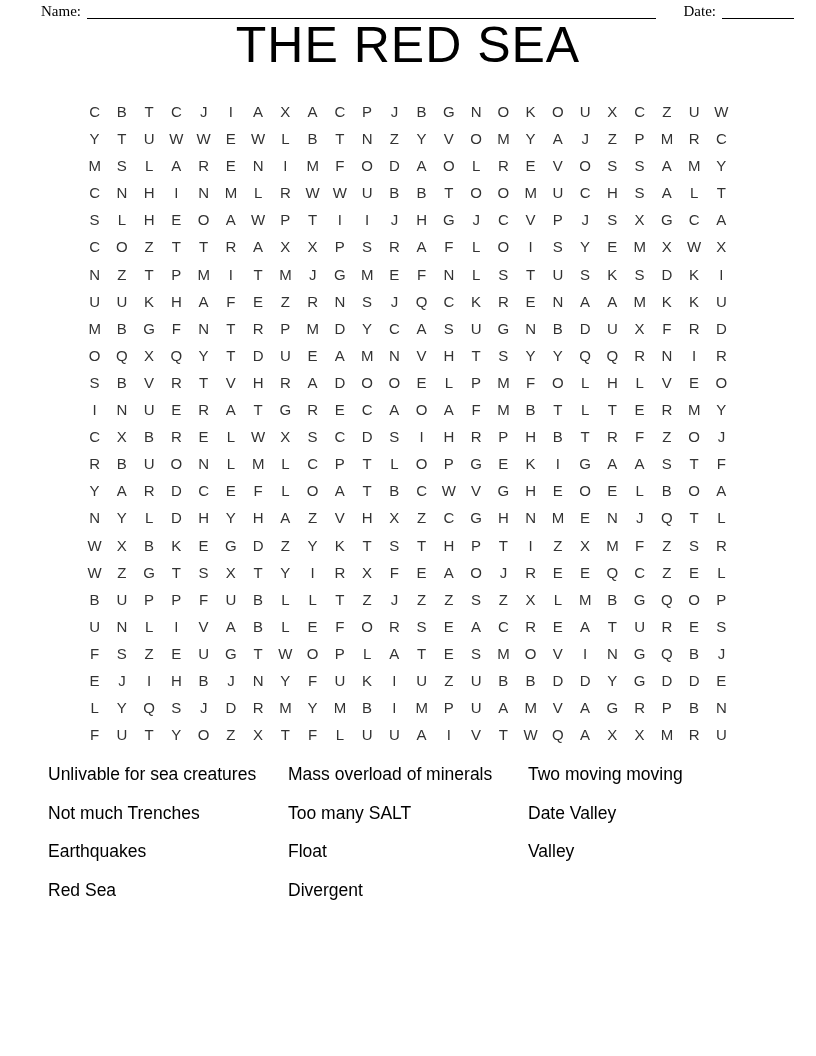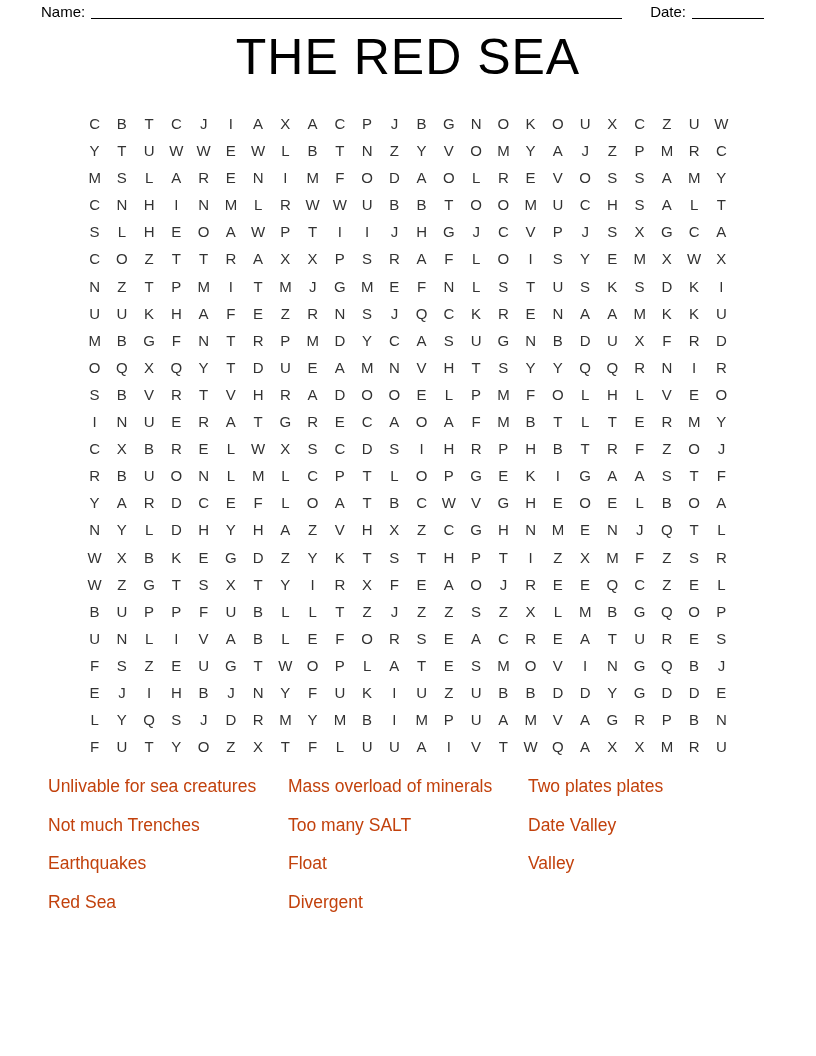--- a/index.html
+++ b/index.html
@@ -11,35 +11,35 @@
   }
   .page {
     width: 816px; height: 1056px;
     position: relative;
     overflow: hidden;
   }
   
   .header-row {
     display: flex;
     align-items: flex-end;
-    padding: 3px 52px 0 41px;
+    padding: 3px 22px 0 41px;
     font-size: 15px;
     height: 19px;
+    font-family: Liberation Serif, serif;
   }
   .hdr-label { line-height: 15px; white-space: nowrap; }
   .blank-line { border-bottom: 1px solid #000; height: 15px; }
   .name-line { flex: 1; margin-left: 6px; margin-right: 28px; }
   .date-line { width: 72px; margin-left: 6px; }
   
   .title {
     text-align: center;
     font-size: 50px;
     font-weight: 400;
     line-height: 52px;
-    margin-top: 12px;
     letter-spacing: 1px;
   }
   
   .grid {
     width: 654px;
     margin: 27px auto 0 auto;
   }
   .grid-row { display: flex; height: 27.1px; }
   .grid-cell {
     width: 27.25px;
@@ -51,21 +51,21 @@
   
   .word-list {
     display: flex;
     margin: 17px 0 0 48px;
   }
   .word-col { width: 240px; }
   .word-item {
     font-size: 17.5px;
     line-height: 19px;
     height: 38.6px;
-    color: #c2410c;
+    color: #000000;
     white-space: nowrap;
   }
 </style>
 </head>
 <body>
 
 <div class="page">
 
   <div class="header-row">
     <span class="hdr-label">Name:</span>
@@ -710,19 +710,19 @@
         <div class="word-item">Earthquakes</div>
         <div class="word-item">Red Sea</div>
       </div>
       <div class="word-col">
         <div class="word-item">Mass overload of minerals</div>
         <div class="word-item">Too many SALT</div>
         <div class="word-item">Float</div>
         <div class="word-item">Divergent</div>
       </div>
       <div class="word-col">
-        <div class="word-item">Two plates plates</div>
+        <div class="word-item">Two moving moving</div>
         <div class="word-item">Date Valley</div>
         <div class="word-item">Valley</div>
       </div>
     </div>
 
 </div>
 
 </body></html>

